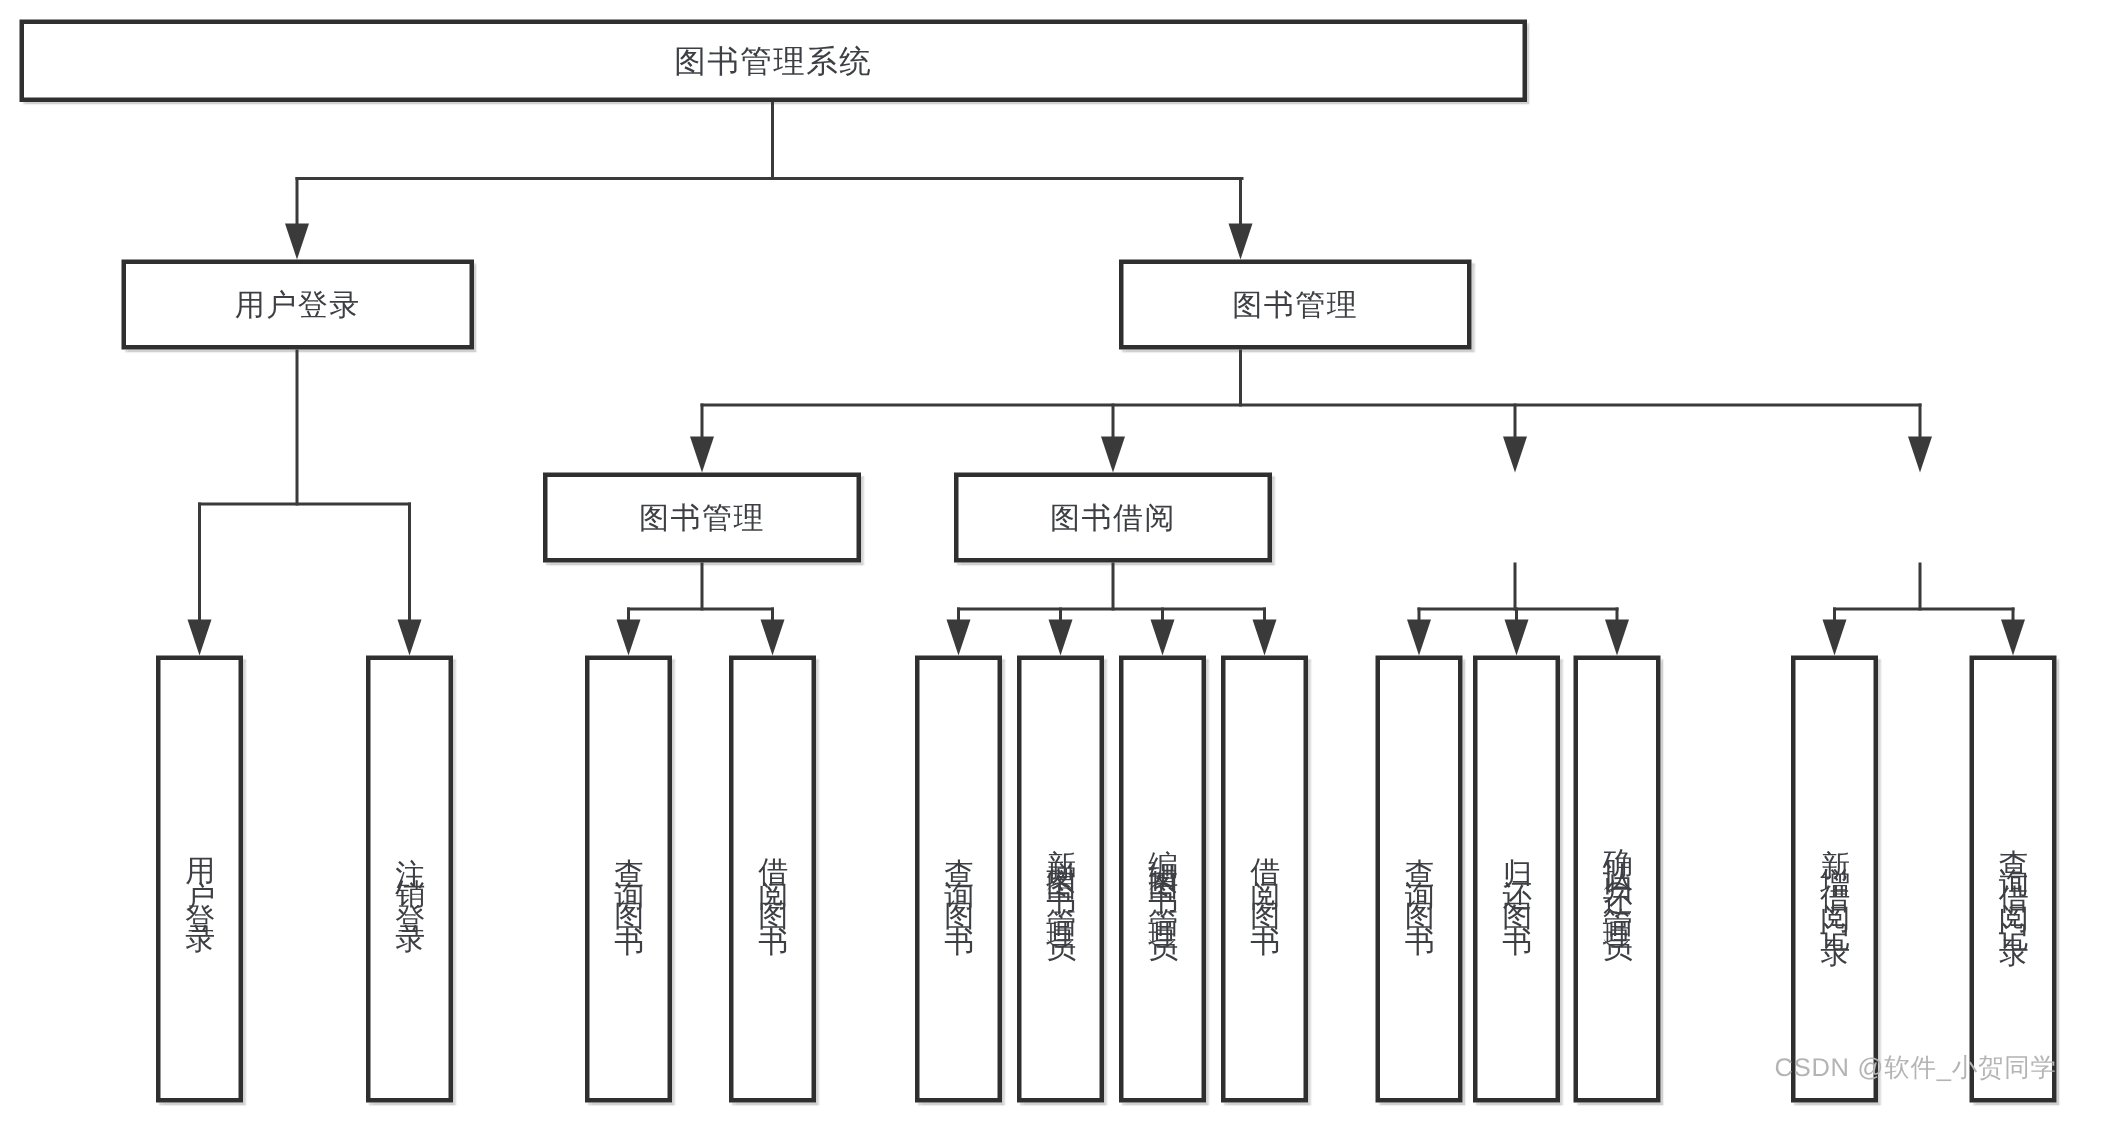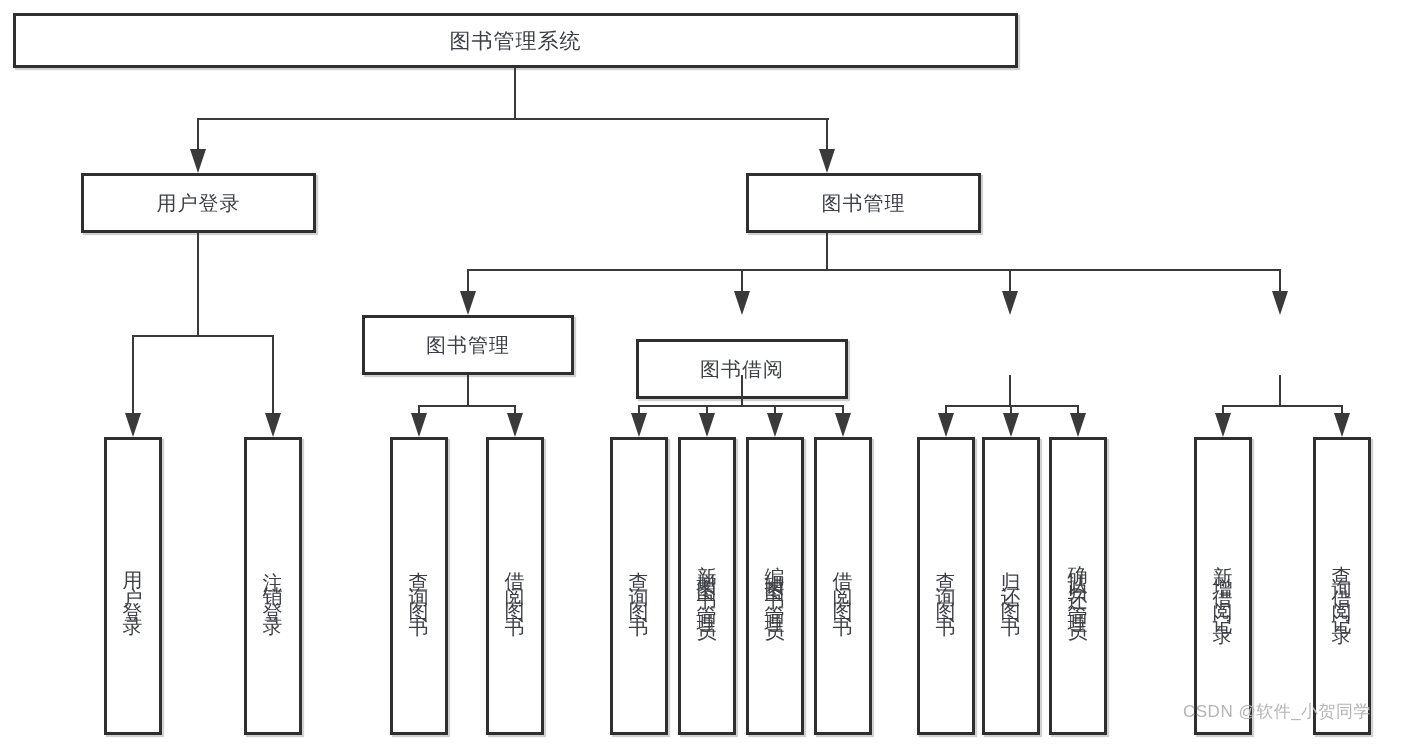--- a/index.html
+++ b/index.html
@@ -44,21 +44,21 @@
 <div id="stage">
 
   <div class="node root" style="left:13px;top:13px;width:1005px;height:55px;">图书管理系统</div>
 
   <div class="node" style="left:81px;top:173px;width:235px;height:60px;">用户登录</div>
 
   <div class="node" style="left:746px;top:173px;width:235px;height:60px;">图书管理</div>
 
   <div class="node" style="left:362px;top:315px;width:212px;height:60px;">图书管理</div>
 
-  <div class="node" style="left:636px;top:315px;width:212px;height:60px;margin-top:24px;">图书借阅</div>
+  <div class="node" style="left:636px;top:315px;width:212px;height:60px;">图书借阅</div>
 
 
 
   <div class="vnode" style="left:104px;top:437px;width:58px;height:298px;">
     <span>用户登录</span>
   </div>
   <div class="vnode" style="left:244px;top:437px;width:58px;height:298px;">
     <span>注销登录</span>
   </div>
 

